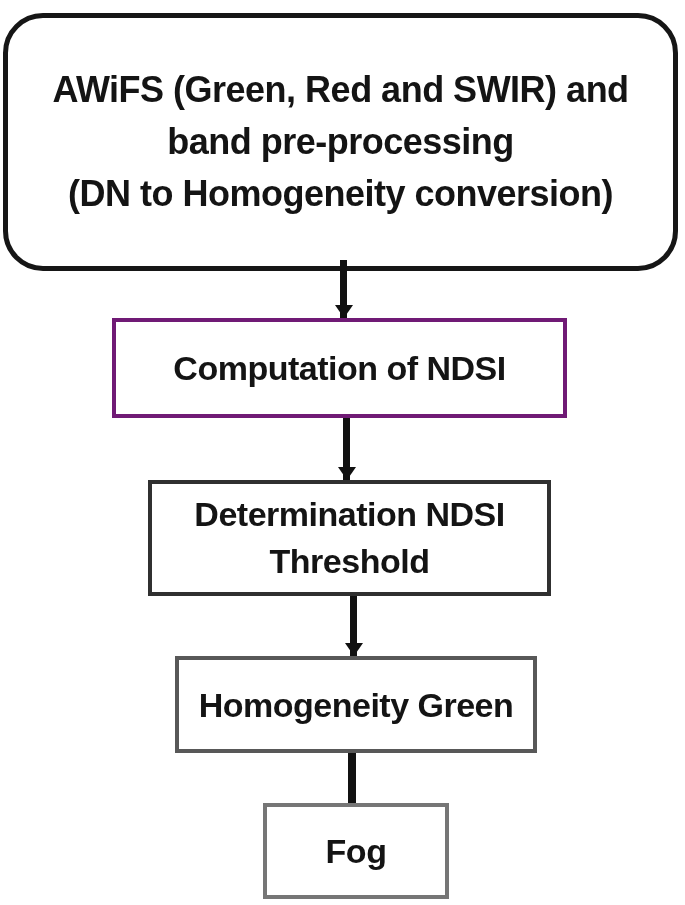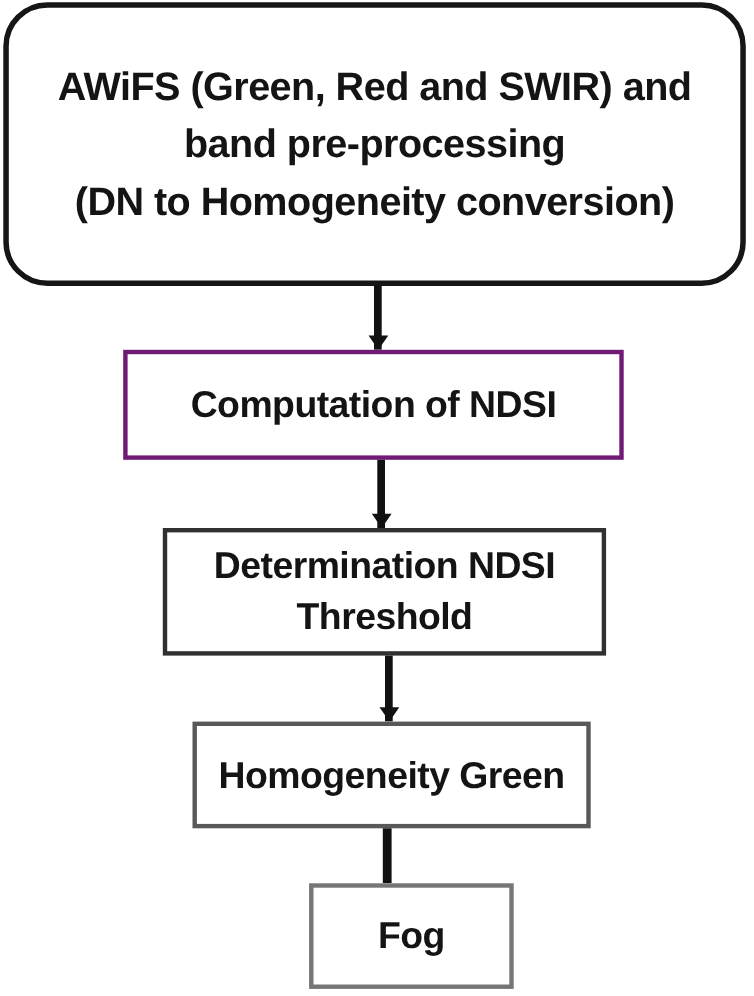--- a/index.html
+++ b/index.html
@@ -25,21 +25,21 @@
     align-items: center;
     justify-content: center;
     text-align: center;
     font-weight: bold;
     letter-spacing: -0.5px;
   }
   .node .line { display: block; white-space: nowrap; }
 
   
   .node-preprocessing {
-    left: 3px; top: 2px;
+    left: 3px; top: 13px;
     width: 675px; height: 258px;
     border: 5px solid #161616;
     border-radius: 40px;
     font-size: 36px;
     line-height: 52px;
   }
 
   
   .node-computation {
     left: 112px; top: 318px;
@@ -68,21 +68,20 @@
     line-height: 44px;
   }
 
   
   .node-fog {
     left: 263px; top: 803px;
     width: 186px; height: 96px;
     border: 4px solid #767676;
     font-size: 34px;
     line-height: 44px;
-    margin-left: 18px;
   }
 
   
   .edge {
     position: absolute;
     width: 7px;
     background: #111111;
   }
   .edge-1 { left: 340px; top: 260px; height: 58px; }
   .edge-2 { left: 343px; top: 418px; height: 62px; }

